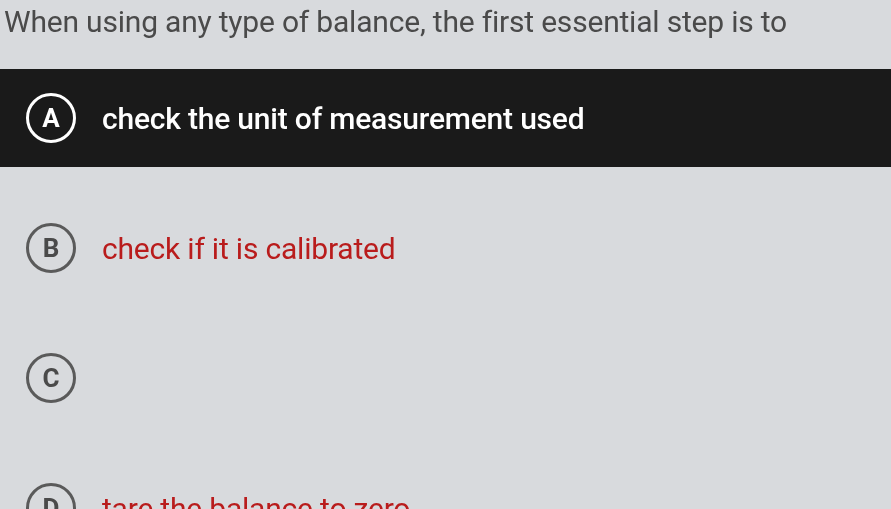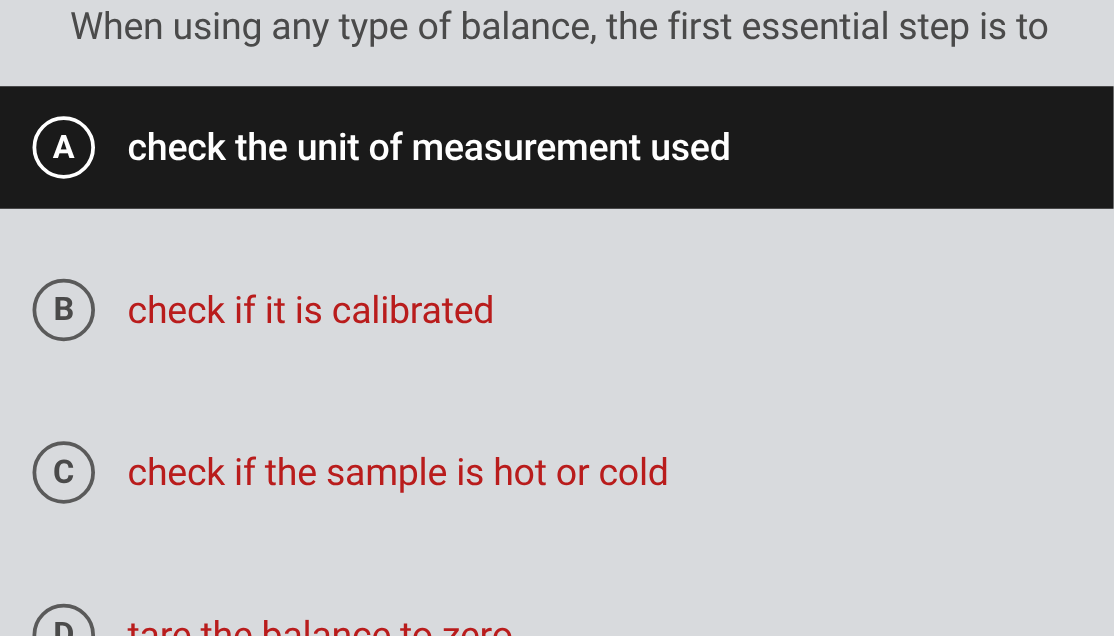--- a/index.html
+++ b/index.html
@@ -9,21 +9,20 @@
       width: 891px;
       height: 509px;
       overflow: hidden;
     }
     .question {
       font-size: 30px;
       color: #4a4a4a;
       padding: 4px 0 0 4px;
       font-weight: 400;
       letter-spacing: -0.2px;
-      text-align: center;
     }
     .options {
       margin-top: 30px;
     }
     .option {
       display: flex;
       align-items: center;
       padding: 20px 20px 20px 26px;
       margin-bottom: 40px;
       cursor: pointer;
@@ -77,19 +76,18 @@
   <div class="option selected">
     <div class="letter-badge">A</div>
     <div class="answer-text">check the unit of measurement used</div>
   </div>
   <div class="option">
     <div class="letter-badge">B</div>
     <div class="answer-text">check if it is calibrated</div>
   </div>
   <div class="option">
     <div class="letter-badge">C</div>
-    <div class="answer-text">check if the sample is hot or cold</div>
   </div>
   <div class="option">
     <div class="letter-badge">D</div>
     <div class="answer-text">tare the balance to zero</div>
   </div>
 </div>
 
 </body></html>

